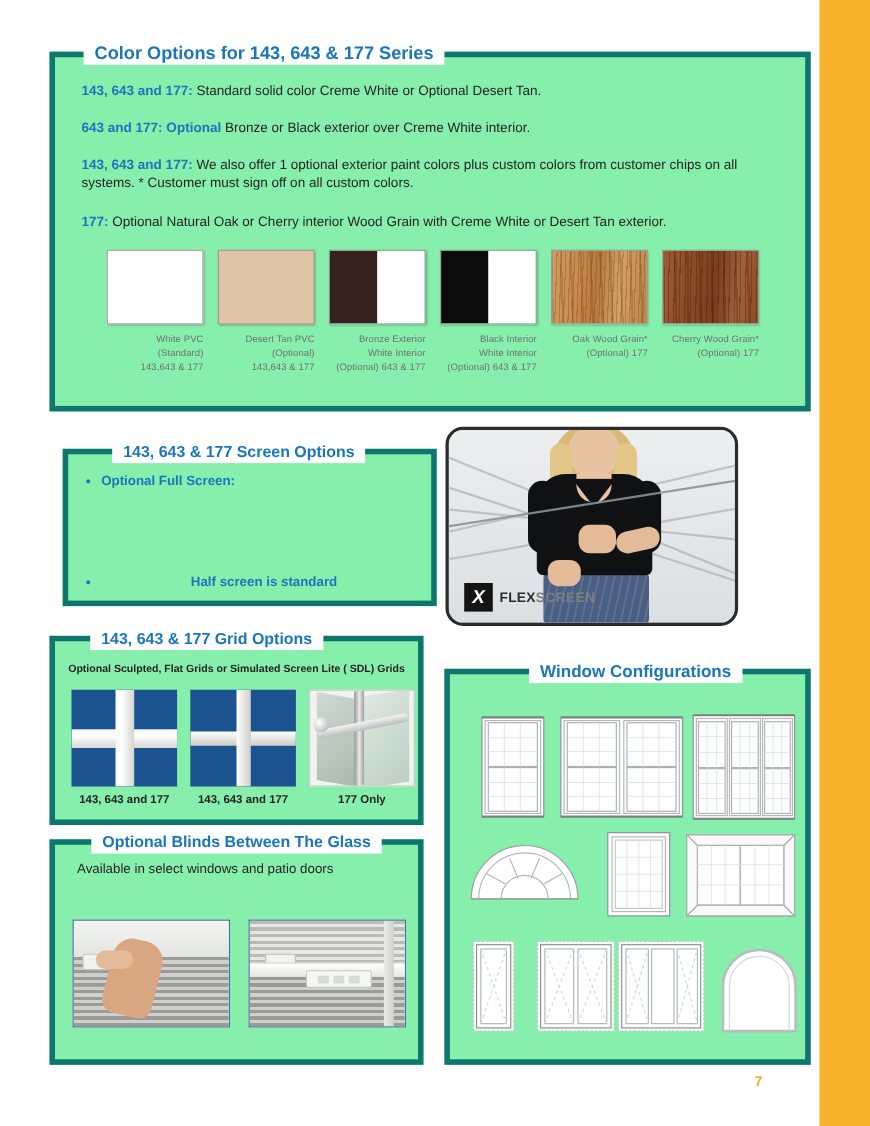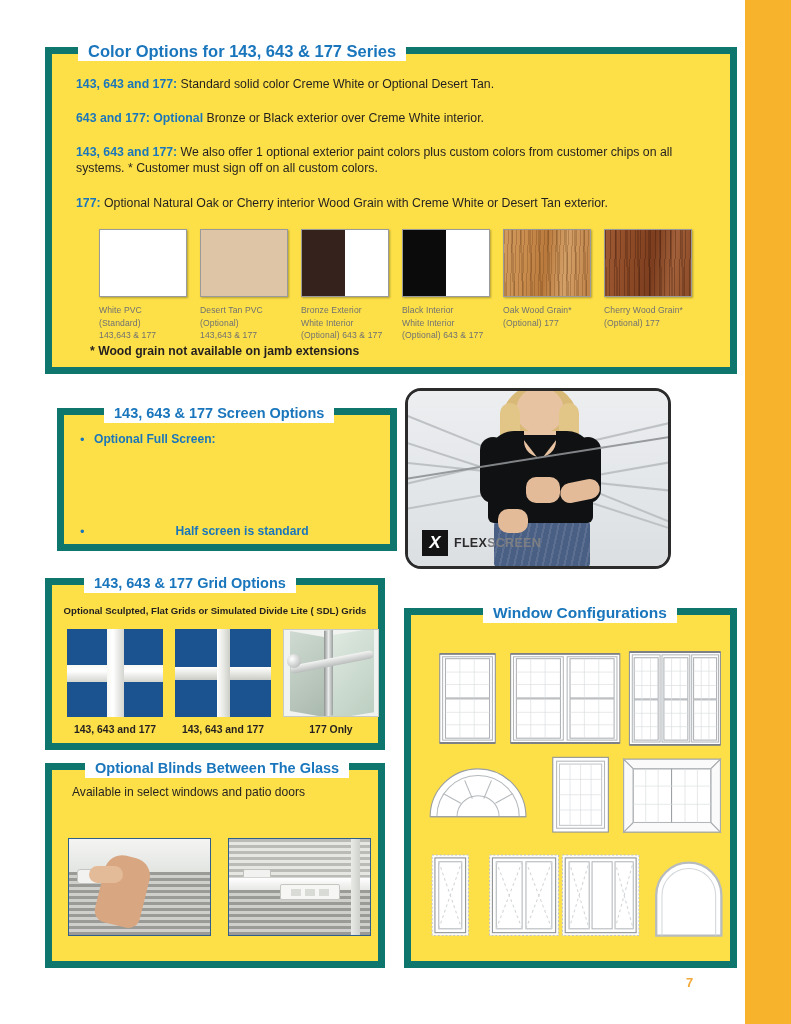--- a/index.html
+++ b/index.html
@@ -10,33 +10,33 @@
     font-family:"Liberation Sans", sans-serif;
     overflow:hidden;
     position:relative;
   }
   .page{position:absolute;left:0;top:0;width:791px;height:1024px;background:#fff;}
 
   
   .yellow-bar{position:absolute;right:0;top:0;width:46px;height:1024px;background:#f7b32b;}
 
   
-  .panel{position:absolute;border:7px solid #0f766e;background:#fde047;box-sizing:border-box;}
+  .panel{position:absolute;border:5px solid #0f766e;background:#86efac;box-sizing:border-box;}
   .panel-title{
     position:absolute;top:-11px;background:#fff;
     color:#1a76bc;font-weight:bold;white-space:nowrap;
     padding:0 10px;line-height:20px;
   }
 
   
   #colorPanel{left:45px;top:47px;width:692px;height:327px;}
   #colorPanel .panel-title{left:26px;font-size:16.5px;top:-13px;}
   .para{position:absolute;color:#231f20;font-size:12.3px;line-height:16px;}
   .para b{color:#1a76bc;}
-  .swatch-cell{position:absolute;text-align:left;}
+  .swatch-cell{position:absolute;text-align:right;}
   .swatch{width:88px;height:68px;border:1px solid #9a9a9a;box-sizing:border-box;position:relative;overflow:hidden;
     box-shadow:1px 1px 2px rgba(0,0,0,.30);}
   .sw-white{background:#ffffff;}
   .sw-tan{background:#ddc5a6;}
   .sw-split-left{position:absolute;left:0;top:0;width:50%;height:100%;}
   .sw-split-right{position:absolute;right:0;top:0;width:50%;height:100%;background:#fff;}
   .sw-bronze{background:#35221c;}
   .sw-black{background:#0c0b0b;}
   .sw-oak{background:
      repeating-linear-gradient(92deg, rgba(110,64,24,.30) 0 1px, rgba(255,255,255,0) 1px 4px),
@@ -210,21 +210,20 @@
     </div>
 
     <div class="swatch-cell" style="left:552px;top:175px;width:88px;">
       <div class="swatch sw-cherry"></div>
       <div class="sw-label">
         <div>Cherry Wood Grain*</div>
         <div>(Optional) 177</div>
       </div>
     </div>
 
-    <div class="footnote" style="left:38px;top:290px;">* Wood grain not available on jamb extensions</div>
   </div>
 
   <div class="panel" id="screenPanel">
     <div class="panel-title">143, 643 &amp; 177 Screen Options</div>
 
     <div class="bullet-block" style="top:17px;width:310px;">
       <span class="bullet-dot">•</span>
       <div style="margin-left:14px;">
         <div class="bullet-head">Optional Full Screen:</div>
       </div>
@@ -263,21 +262,21 @@
     </div>
     <div class="ph-strand" style="left:-10px;top:88px;width:300px;transform:rotate(-9deg);background:#8e9195;"></div>
     <div class="flexlogo">
       <span class="mark">X</span>
       <span class="txt"><span>FLEX</span><span class="lite">SCREEN</span></span>
     </div>
   </div>
 
   <div class="panel" id="gridPanel">
     <div class="panel-title">143, 643 &amp; 177 Grid Options</div>
-    <div class="grid-sub" style="top:20px;">Optional Sculpted, Flat Grids or Simulated Divide Lite ( SDL) Grids</div>
+    <div class="grid-sub" style="top:20px;">Optional Sculpted, Flat Grids or Simulated Screen Lite ( SDL) Grids</div>
 
     <div class="gridimgs">
       <div class="gcell">
         <div class="gbox gblue">
           <div class="gbar-h sculpt" style="top:36px;"></div>
           <div class="gbar-v sculpt" style="left:40px;"></div>
         </div>
         <div class="gcap">143, 643 and 177</div>
       </div>
       <div class="gcell">

